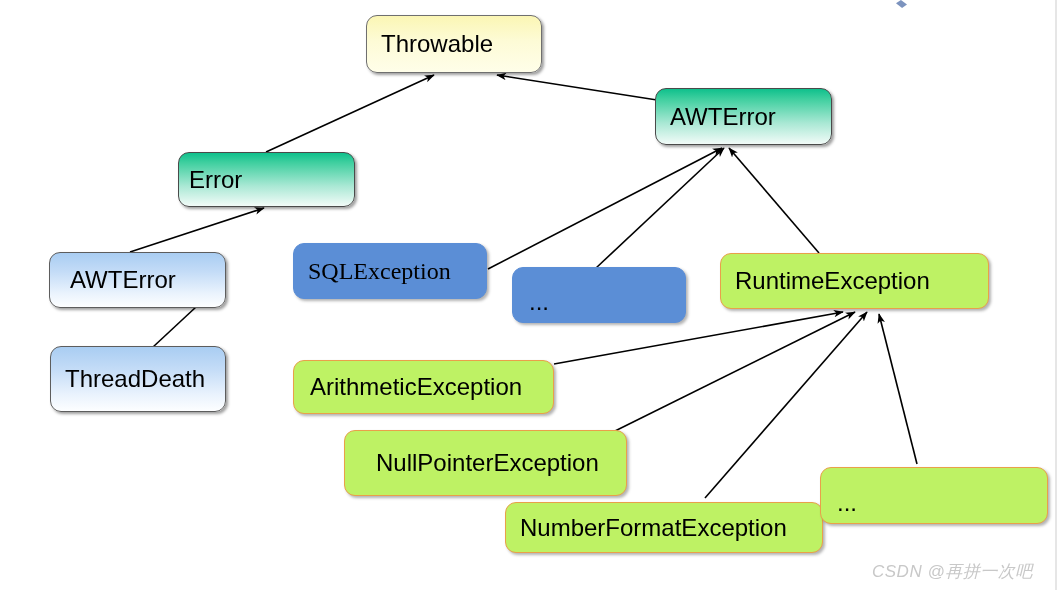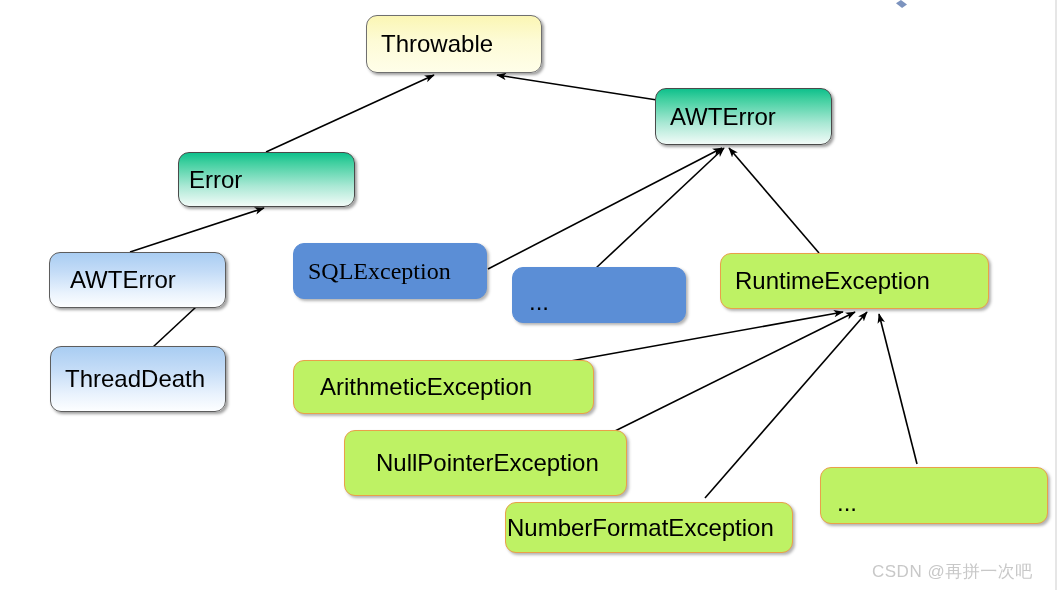--- a/index.html
+++ b/index.html
@@ -69,20 +69,21 @@
   .txt-ell    { align-items: flex-end; }
   .ell-pad    { padding-bottom: 8px; }
 
   #watermark {
     position: absolute;
     color: #c8c8c8;
     font-size: 17px;
     letter-spacing: 0.5px;
     white-space: nowrap;
     z-index: 6;
+    font-style: italic;
   }
   #corner-artifact {
     position: absolute;
     left: 896px;
     top: 0px;
     width: 11px;
     height: 8px;
     background: #4a6aa5;
     clip-path: polygon(0 40%, 45% 0, 100% 55%, 55% 100%);
     opacity: 0.72;
@@ -142,27 +143,27 @@
       </div>
       <div class="node pal-blue txt-left" style="left: 293px; top: 243px; width: 194px; height: 56px; padding-left: 14px; font-family: Liberation Serif, serif;">
         <span class="lbl" style="font-size: 24px;">SQLException</span>
       </div>
       <div class="node pal-blue txt-ell ell-pad" style="left: 512px; top: 267px; width: 174px; height: 56px; padding-left: 16px;">
         <span class="lbl" style="font-size: 24px;">...</span>
       </div>
       <div class="node pal-orange txt-left" style="left: 720px; top: 253px; width: 269px; height: 56px; padding-left: 14px;">
         <span class="lbl" style="font-size: 24px;">RuntimeException</span>
       </div>
-      <div class="node pal-orange txt-left" style="left: 293px; top: 360px; width: 301px; height: 54px; padding-left: 26px;">
+      <div class="node pal-orange txt-left" style="left: 293px; top: 360px; width: 261px; height: 54px; padding-left: 16px;">
         <span class="lbl" style="font-size: 24px;">ArithmeticException</span>
       </div>
       <div class="node pal-orange txt-left" style="left: 344px; top: 430px; width: 283px; height: 66px; padding-left: 31px;">
         <span class="lbl" style="font-size: 24px;">NullPointerException</span>
       </div>
-      <div class="node pal-orange txt-left" style="left: 505px; top: 502px; width: 288px; height: 51px; padding-left: 1px;">
+      <div class="node pal-orange txt-left" style="left: 505px; top: 502px; width: 318px; height: 51px; padding-left: 14px;">
         <span class="lbl" style="font-size: 24px;">NumberFormatException</span>
       </div>
       <div class="node pal-orange txt-ell ell-pad" style="left: 820px; top: 467px; width: 228px; height: 57px; padding-left: 16px;">
         <span class="lbl" style="font-size: 24px;">...</span>
       </div>
     </div>
 
   <div id="corner-artifact"></div>
   <div id="right-edge"></div>
 

